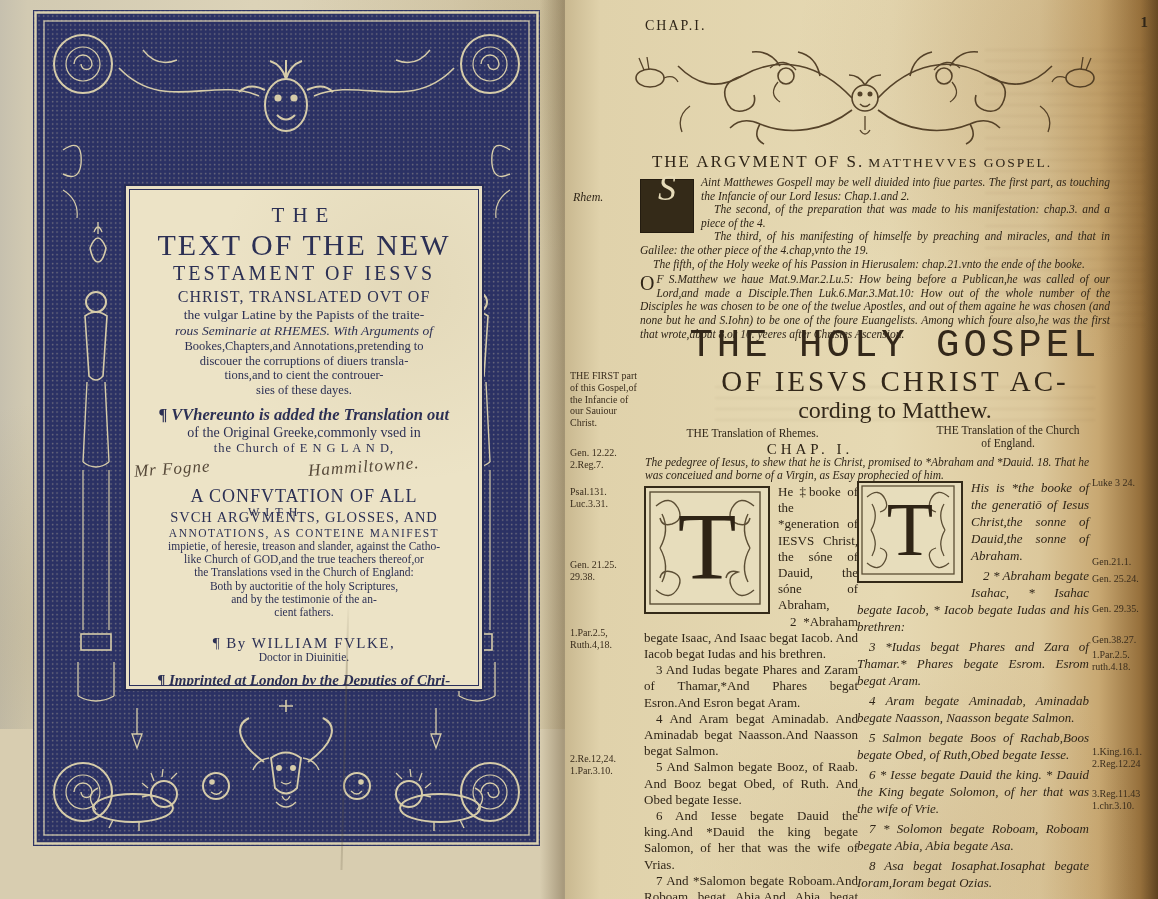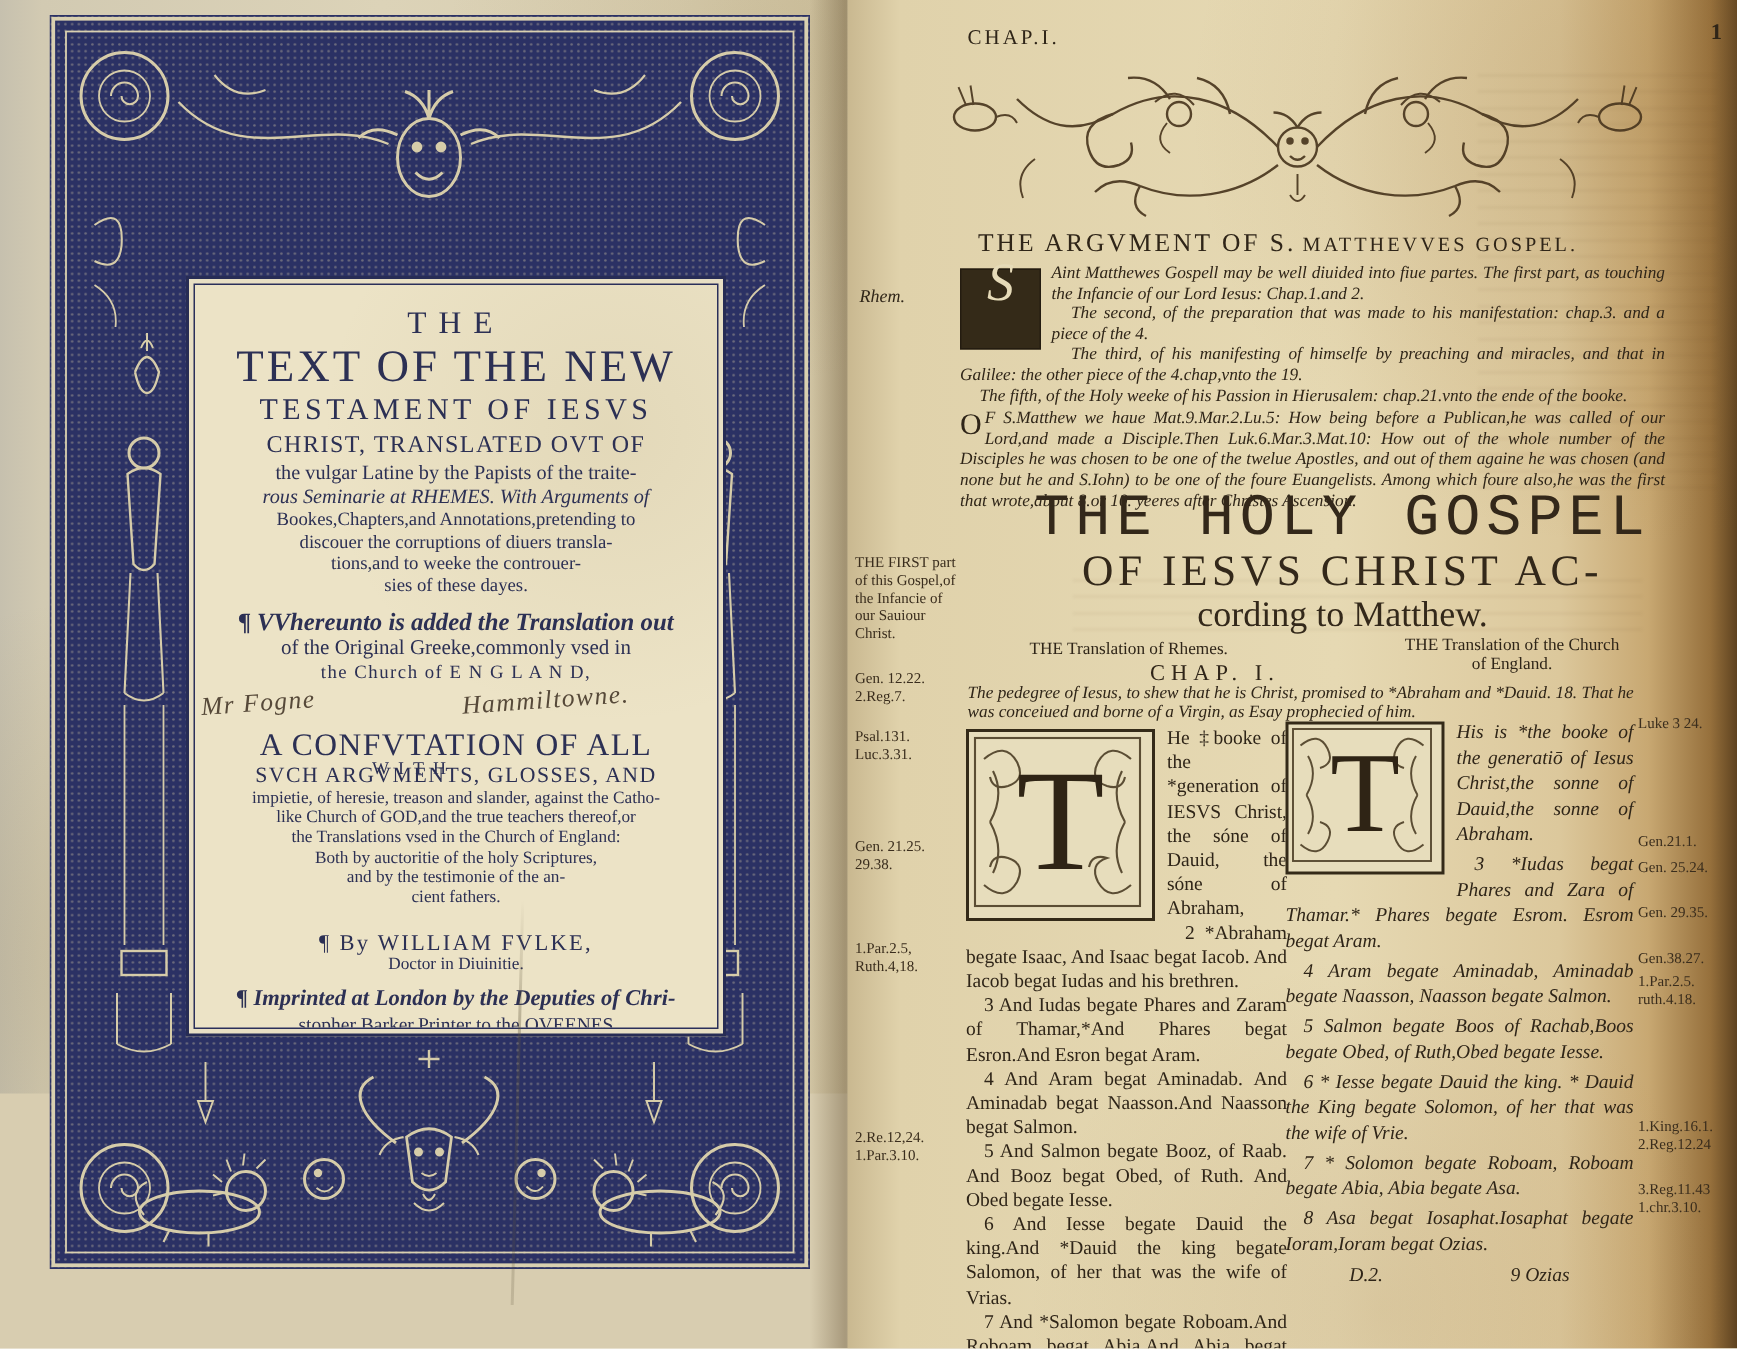--- a/index.html
+++ b/index.html
@@ -32,21 +32,21 @@
   .t6,.t7,.t8,.t9{font-size:12.5px;line-height:14.5px;}
   .w0{font-size:16.5px;line-height:21px;font-style:italic;font-weight:bold;margin-top:7px;}
   .w1{font-size:14px;line-height:16px;}
   .w2{font-size:12.5px;line-height:15px;letter-spacing:1px;}
   .hw-row{position:relative;height:27px;margin-top:1px;}
   .hw{position:absolute;font-style:italic;color:#564939;font-size:17px;
     transform:rotate(-4deg);letter-spacing:1px;}
   .hw-l{left:4px;top:2px;}
   .hw-r{left:178px;top:0px;}
   .with-word{position:absolute;left:118px;top:8px;font-size:12px;letter-spacing:6px;color:#2c3054;margin-top:40px;}
-  .c0{font-size:21px;letter-spacing:1px;line-height:23px;margin-top:1px;}
+  .c0{font-size:18px;letter-spacing:1px;line-height:23px;margin-top:1px;}
   .c1{font-size:14.5px;letter-spacing:1px;line-height:18px;}
   .c2{font-size:11.5px;letter-spacing:1.5px;line-height:14px;}
   .c3,.c4,.c5,.c6,.c7,.c8{font-size:11.5px;line-height:13.2px;}
   .b0{font-size:15px;letter-spacing:1.5px;line-height:16px;margin-top:16px;}
   .b1{font-size:11.5px;line-height:13px;}
   .i0{font-size:15px;line-height:18px;font-style:italic;font-weight:bold;margin-top:7px;}
   .i1{font-size:13px;line-height:15.5px;}
 
   
   #spine{position:absolute;left:540px;top:0;width:52px;height:899px;
@@ -216,35 +216,36 @@
 
     <div id="panel" data-name="title-panel">
       <div class="lp-line t0" data-name="title-line">THE</div>
       <div class="lp-line t1" data-name="title-line">TEXT OF THE NEW</div>
       <div class="lp-line t2" data-name="title-line">TESTAMENT OF IESVS</div>
       <div class="lp-line t3" data-name="title-line">CHRIST, TRANSLATED OVT OF</div>
       <div class="lp-line t4" data-name="title-line">the vulgar Latine by the Papists of the traite-</div>
       <div class="lp-line t5" data-name="title-line">rous Seminarie at RHEMES. With Arguments of</div>
       <div class="lp-line t6" data-name="title-line">Bookes,Chapters,and Annotations,pretending to</div>
       <div class="lp-line t7" data-name="title-line">discouer the corruptions of diuers transla-</div>
-      <div class="lp-line t8" data-name="title-line">tions,and to weeke the controuer-</div>
+      <div class="lp-line t8" data-name="title-line">tions,and to cient the controuer-</div>
       <div class="lp-line t9" data-name="title-line">sies of these dayes.</div>
 
       <div class="lp-line w0" data-name="whereunto-line">¶ VVhereunto is added the Translation out</div>
       <div class="lp-line w1" data-name="whereunto-line">of the Original Greeke,commonly vsed in</div>
       <div class="lp-line w2" data-name="whereunto-line">the Church of E N G L A N D,</div>
 
       <div class="hw-row" data-name="handwriting-row">
         <span class="hw hw-l" data-name="handwritten-name-left">Mr Fogne</span>
         <span class="with-word" data-name="with-word">WITH</span>
         <span class="hw hw-r" data-name="handwritten-name-right">Hammiltowne.</span>
       </div>
 
       <div class="lp-line c0" data-name="confutation-line">A CONFVTATION OF ALL</div>
       <div class="lp-line c1" data-name="confutation-line">SVCH ARGVMENTS, GLOSSES, AND</div>
+      <div class="lp-line c2" data-name="confutation-line">ANNOTATIONS, AS CONTEINE MANIFEST</div>
       <div class="lp-line c3" data-name="confutation-line">impietie, of heresie, treason and slander, against the Catho-</div>
       <div class="lp-line c4" data-name="confutation-line">like Church of GOD,and the true teachers thereof,or</div>
       <div class="lp-line c5" data-name="confutation-line">the Translations vsed in the Church of England:</div>
       <div class="lp-line c6" data-name="confutation-line">Both by auctoritie of the holy Scriptures,</div>
       <div class="lp-line c7" data-name="confutation-line">and by the testimonie of the an-</div>
       <div class="lp-line c8" data-name="confutation-line">cient fathers.</div>
 
       <div class="lp-line b0" data-name="byline">¶ By WILLIAM FVLKE,</div>
       <div class="lp-line b1" data-name="byline-title">Doctor in Diuinitie.</div>
 
@@ -358,20 +359,21 @@
           <g stroke="#43351d" fill="none" stroke-width="1.3" opacity="0.85">
             <rect x="3" y="3" width="92" height="88"></rect>
             <path d="M8,14 q12,-10 18,2 q5,10 -5,13 M90,14 q-12,-10 -18,2 q-5,10 5,13"></path>
             <path d="M8,80 q12,10 18,-2 q5,-10 -5,-13 M90,80 q-12,10 -18,-2 q-5,-10 5,-13"></path>
             <path d="M12,47 q8,-14 1,-26 M86,47 q-8,-14 -1,-26 M12,47 q8,14 1,26 M86,47 q-8,14 -1,26"></path>
           </g>
         </svg>
         <span class="letter" data-name="dropcap-t">T</span>
       </div>
       <p class="verse v1" data-name="verse">His is *the booke of the generatiō of Iesus Christ,the sonne of Dauid,the sonne of Abraham.</p>
+      <p class="verse" data-name="verse">2 * Abraham begate Isahac, * Isahac begate Iacob, * Iacob begate Iudas and his brethren:</p>
       <p class="verse" data-name="verse">3 *Iudas begat Phares and Zara of Thamar.* Phares begate Esrom. Esrom begat Aram.</p>
       <p class="verse" data-name="verse">4 Aram begate Aminadab, Aminadab begate Naasson, Naasson begate Salmon.</p>
       <p class="verse" data-name="verse">5 Salmon begate Boos of Rachab,Boos begate Obed, of Ruth,Obed begate Iesse.</p>
       <p class="verse" data-name="verse">6 * Iesse begate Dauid the king. * Dauid the King begate Solomon, of her that was the wife of Vrie.</p>
       <p class="verse" data-name="verse">7 * Solomon begate Roboam, Roboam begate Abia, Abia begate Asa.</p>
       <p class="verse" data-name="verse">8 Asa begat Iosaphat.Iosaphat begate Ioram,Ioram begat Ozias.</p>
       <div class="sig-row" data-name="signature-row">
         <span data-name="gathering-signature">D.2.</span>
         <span data-name="catchword">9 Ozias</span>
       </div>

